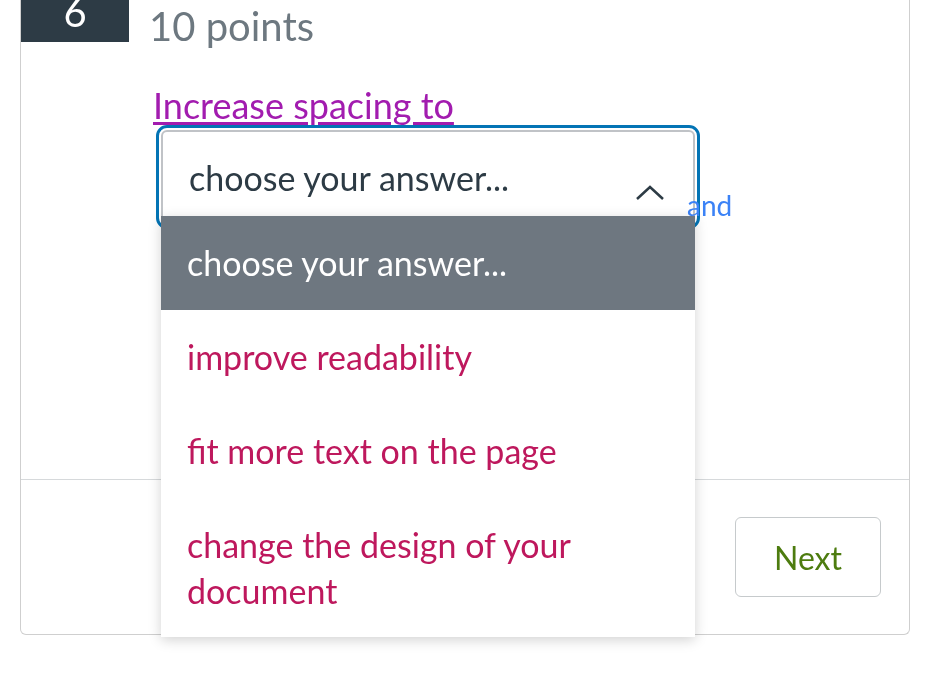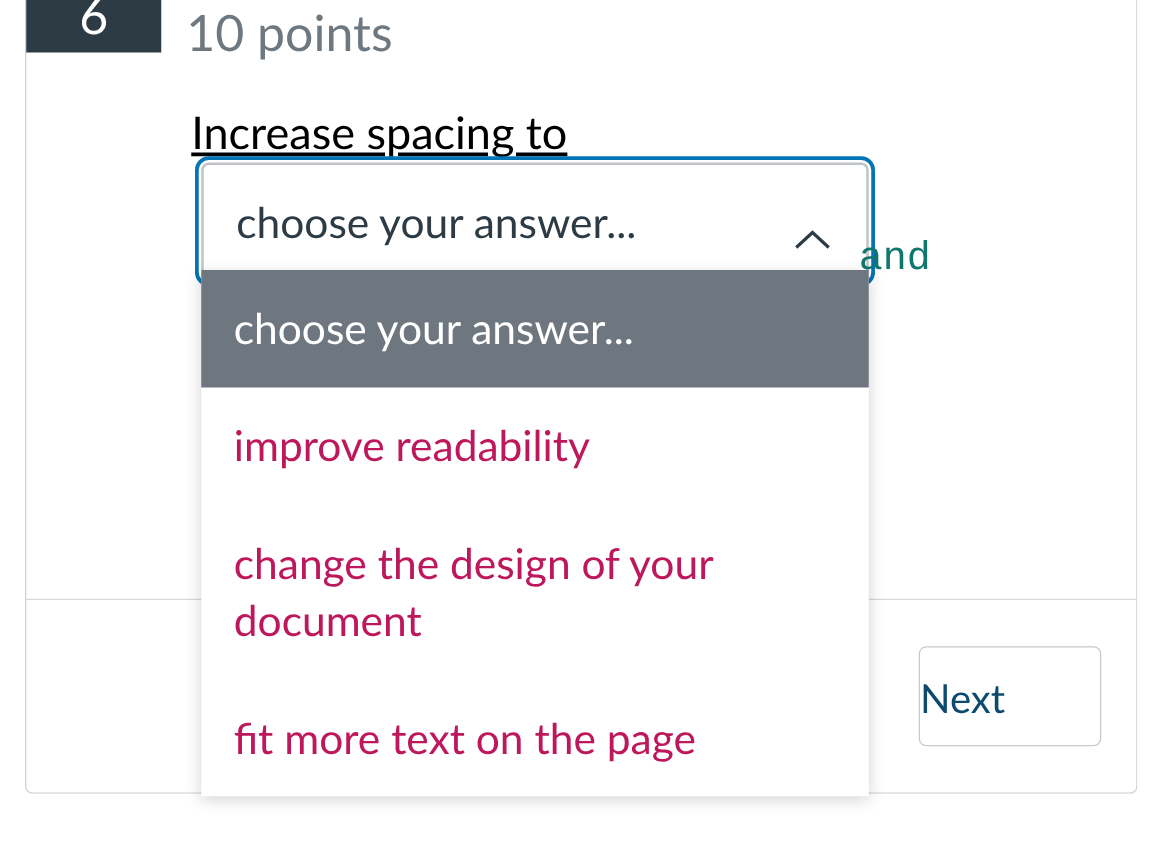--- a/index.html
+++ b/index.html
@@ -56,37 +56,36 @@
 
     .question-text-container {
       position: absolute;
       left: 132px;
       top: 80px;
       width: 720px;
     }
 
     .question-sentence {
       font-size: 36px;
-      color: #000000;
+      color: #a21caf;
       line-height: 1.4;
       text-align: center;
     }
 
     .underline {
       text-decoration: underline;
       text-underline-offset: 3px;
     }
 
     .and-text {
       position: absolute;
       left: 666px;
       top: 188px;
-      font-size: 32px;
-      color: #0f766e;
-      font-family: Liberation Mono, monospace;
+      font-size: 28px;
+      color: #3b82f6;
     }
 
     .dropdown-wrapper {
       position: absolute;
       left: 140px;
       top: 120px;
       width: 534px;
     }
 
     .dropdown-button {
@@ -158,24 +157,25 @@
       padding-right: 28px;
     }
 
     .next-button {
       width: 146px;
       height: 80px;
       background: #ffffff;
       border: 1.5px solid #c6cacc;
       border-radius: 6px;
       font-size: 32px;
-      color: #0c4a6e;
+      color: #4d7c0f;
       cursor: pointer;
       display: flex;
       align-items: center;
+      justify-content: center;
     }
   </style>
 </head>
 <body>
 
 <div class="card">
 
   <div class="question-number">
     <span>6</span>
   </div>
@@ -195,22 +195,22 @@
           </svg>
       </span>
     </div>
   </div>
 
   <span class="and-text">and</span>
 
   <div class="dropdown-menu">
     <div class="dropdown-option highlighted">choose your answer...</div>
     <div class="dropdown-option">improve readability</div>
+    <div class="dropdown-option">fit more text on the page</div>
     <div class="dropdown-option">change the design of your document</div>
-    <div class="dropdown-option">fit more text on the page</div>
   </div>
 
   <div class="footer">
     <div class="next-button">
       <span>Next</span>
     </div>
   </div>
 
 </div>
 

